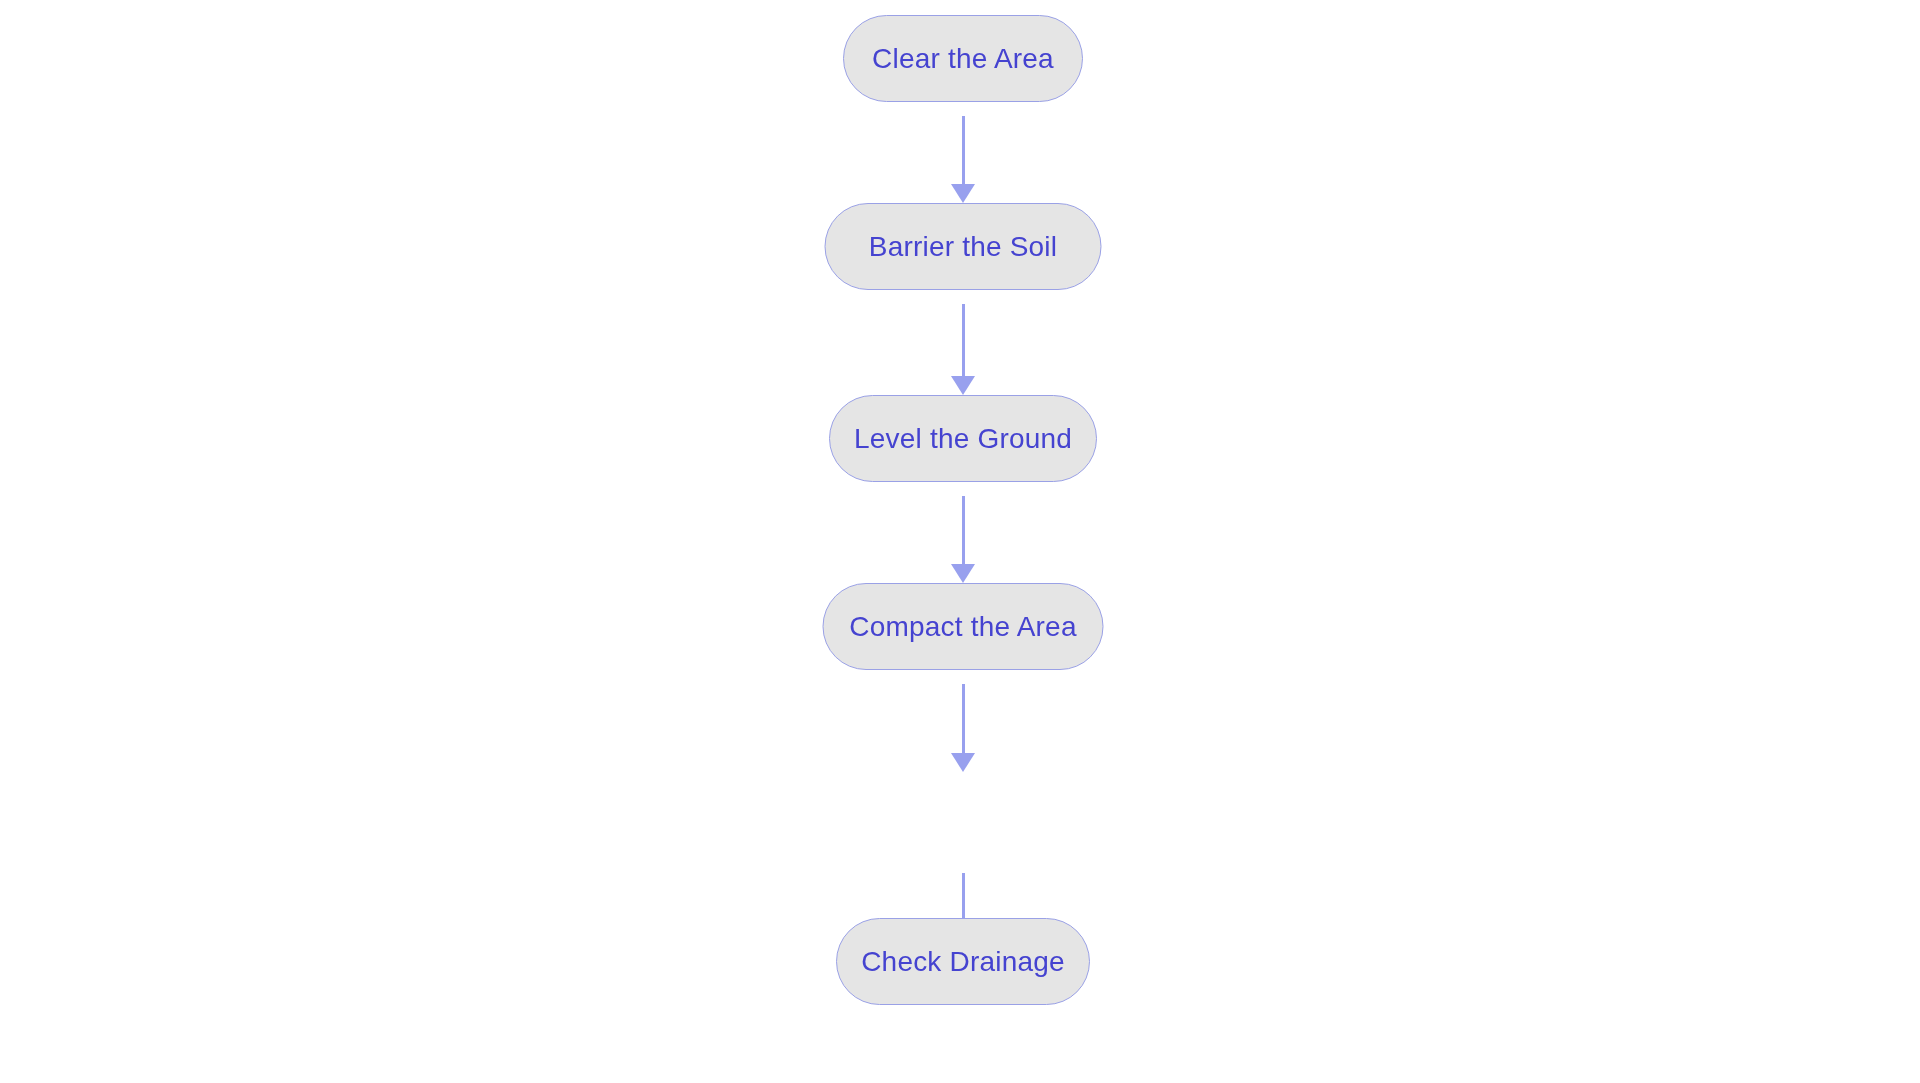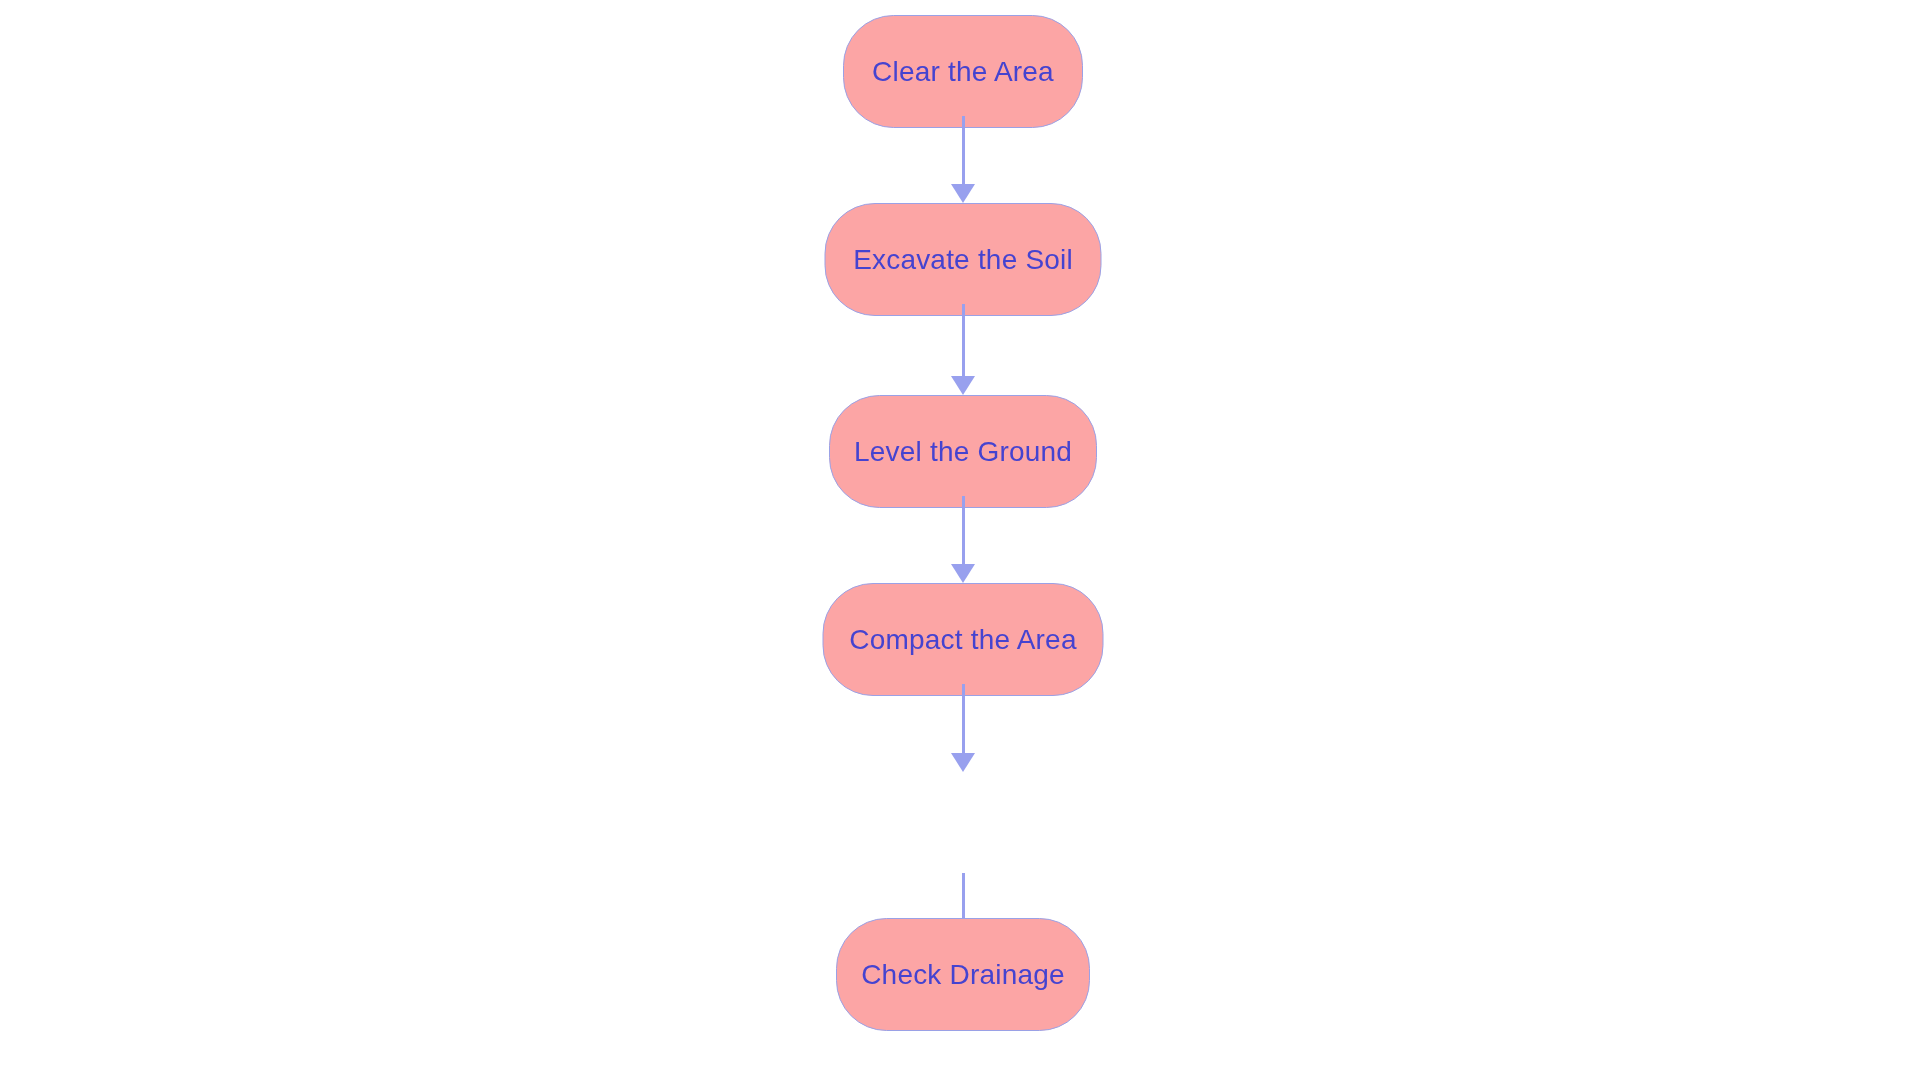--- a/index.html
+++ b/index.html
@@ -12,23 +12,23 @@
     position: relative;
     width: 1920px;
     height: 1083px;
     background: #ffffff;
     overflow: hidden;
   }
   .flow-node {
     position: absolute;
     left: 963px;
     transform: translateX(-50%);
-    height: 113px;
+    height: 87px;
     box-sizing: border-box;
-    background: #fca5a5;
+    background: #e5e5e5;
     border: 1.5px solid #9aa1e6;
     border-radius: 50.5px;
     display: flex;
     align-items: center;
     justify-content: center;
     color: #4543d0;
     font-size: 28px;
     font-weight: 400;
     letter-spacing: 0.2px;
     white-space: nowrap;
@@ -62,21 +62,21 @@
   <div class="flow-node" style="top:15px;  width:240px;">
     <span>Clear the Area</span>
   </div>
 
   <div class="flow-arrow" style="top:116px; height:87px;">
     <div class="line"></div>
     <div class="head"></div>
   </div>
 
   <div class="flow-node" style="top:203px; width:277px;">
-    <span>Excavate the Soil</span>
+    <span>Barrier the Soil</span>
   </div>
 
   <div class="flow-arrow" style="top:304px; height:91px;">
     <div class="line"></div>
     <div class="head"></div>
   </div>
 
   <div class="flow-node" style="top:395px; width:268px;justify-content:center;">
     <span>Level the Ground</span>
   </div>

